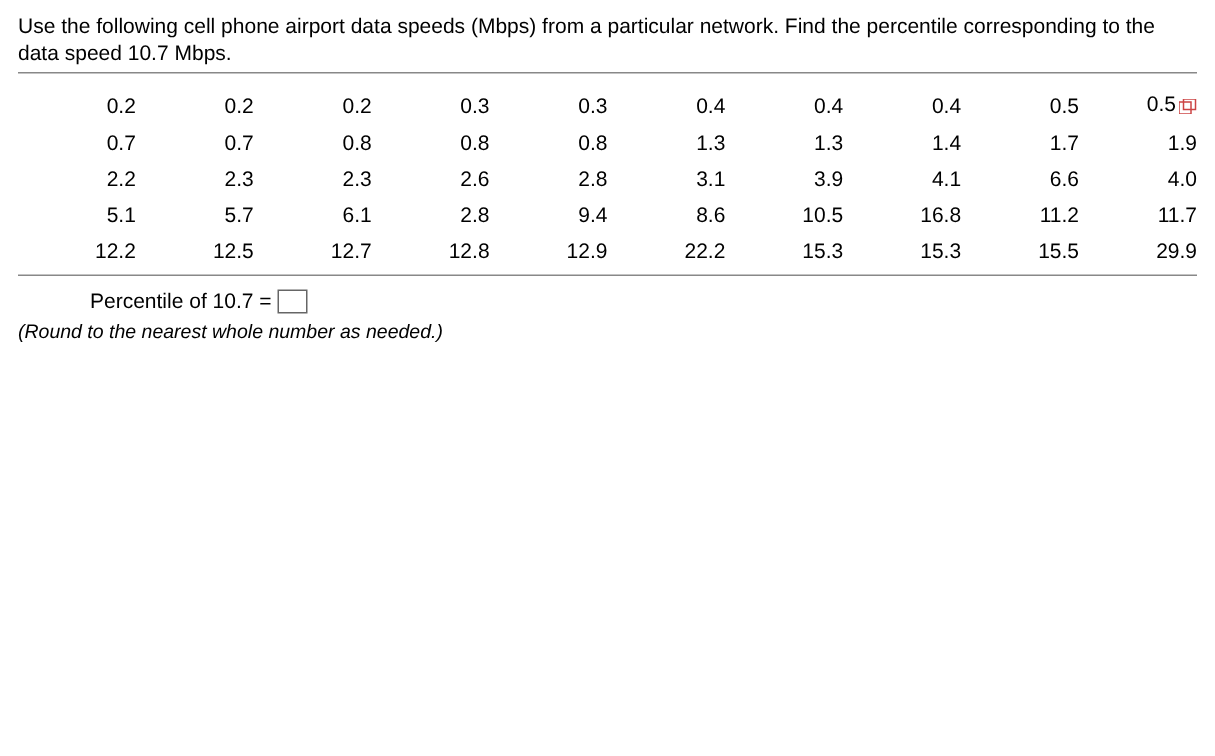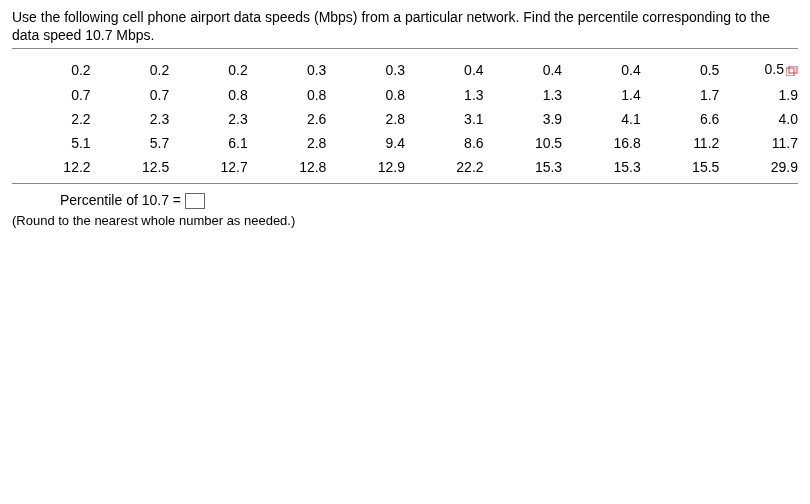--- a/index.html
+++ b/index.html
@@ -48,20 +48,21 @@
     .answer-input {
       display: inline-block;
       width: 20px;
       height: 16px;
       border: 1px solid #666;
       vertical-align: middle;
       background: #fff;
     }
     .hint {
       font-size: 13px;
+      font-style: italic;
     }
     .copy-icon {
       display: inline-block;
       vertical-align: middle;
       margin-left: 2px;
     }
     .copy-icon svg {
       width: 12px;
       height: 10px;
     }

